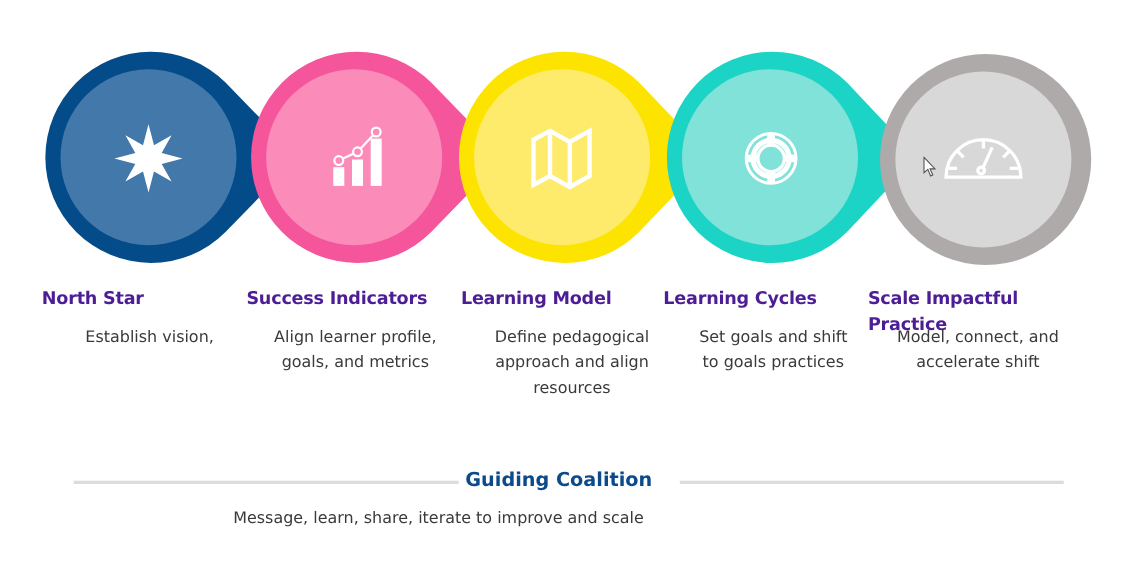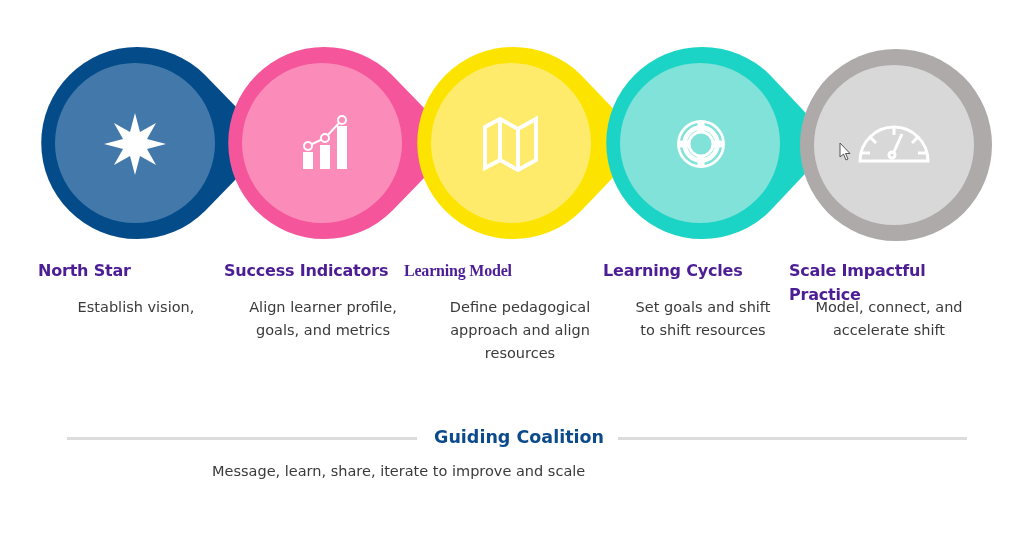--- a/index.html
+++ b/index.html
@@ -2,21 +2,21 @@
 <html><head>
   <meta charset="utf-8">
   <style>
     html, body { margin: 0; padding: 0; background: #ffffff; }
     body { width: 1024px; height: 534px; position: relative; overflow: hidden; font-family: "DejaVu Sans", sans-serif; }
     #diagram { position: absolute; left: 0; top: 0; width: 1024px; height: 260px; }
     .step-title { position: absolute; top: 259px; width: 200px; text-align: left; color: #4c1d95; font-weight: bold; font-size: 16px; line-height: 24px; letter-spacing: -0.2px; }
     .step-desc { position: absolute; top: 296px; width: 170px; text-align: center; color: #3a3a3a; font-size: 14.5px; line-height: 23px; }
     #coalition-line-left { position: absolute; left: 67px; top: 437px; width: 350px; height: 3px; background: #dcdcdc; }
     #coalition-line-right { position: absolute; left: 618px; top: 437px; width: 349px; height: 3px; background: #dcdcdc; }
-    #coalition-title { position: absolute; left: 403px; width: 201px; top: 424px; text-align: right; color: #0b4a8b; font-weight: bold; font-size: 17.5px; line-height: 26px; }
+    #coalition-title { position: absolute; left: 423px; width: 201px; top: 424px; text-align: left; color: #0b4a8b; font-weight: bold; font-size: 17.5px; line-height: 26px; }
     #coalition-desc { position: absolute; left: 212px; width: 600px; top: 460px; color: #3a3a3a; font-size: 14.5px; line-height: 22px; }
     #cursor { position: absolute; left: 839px; top: 142px; width: 14px; height: 20px; }
   </style>
 </head>
 <body>
 
 <svg id="diagram" width="1024" height="260" viewBox="0 0 1024 260" xmlns="http://www.w3.org/2000/svg">
 
   <g>
     <path fill="#044b8a" d="M 205 75 L 271 143 L 205 211 A 96 96 0 1 1 205 75 Z"></path>
@@ -82,42 +82,42 @@
     </g>
   </g>
 </svg>
 
 <svg id="cursor" viewBox="0 0 14 20" xmlns="http://www.w3.org/2000/svg">
   <polygon points="1,1 1,15 4.5,12 7,18 9,17 6.5,11.5 11,11.5" fill="#ffffff" stroke="#555555" stroke-width="1"></polygon>
 </svg>
 
 <div class="step-title" style="left:38px;">North Star</div>
 <div class="step-title" style="left:224px;">Success Indicators</div>
-<div class="step-title" style="left:404px;font-family:Liberation Serif, serif;">Learning Model</div>
+<div class="step-title" style="left:419px;">Learning Model</div>
 <div class="step-title" style="left:603px;">Learning Cycles</div>
 <div class="step-title" style="left:789px;">
   <div>Scale Impactful</div>
   <div>Practice</div>
 </div>
 
 <div class="step-desc" style="left:51px;">
   <div>Establish vision,</div>
 </div>
 <div class="step-desc" style="left:238px;">
   <div>Align learner profile,</div>
   <div>goals, and metrics</div>
 </div>
 <div class="step-desc" style="left:435px;">
   <div>Define pedagogical</div>
   <div>approach and align</div>
   <div>resources</div>
 </div>
 <div class="step-desc" style="left:618px;">
   <div>Set goals and shift</div>
-  <div>to shift resources</div>
+  <div>to goals practices</div>
 </div>
 <div class="step-desc" style="left:804px;">
   <div>Model, connect, and</div>
   <div>accelerate shift</div>
 </div>
 
 <div id="coalition-line-left"></div>
 <div id="coalition-title">Guiding Coalition</div>
 <div id="coalition-line-right"></div>
 <div id="coalition-desc">Message, learn, share, iterate to improve and scale</div>

